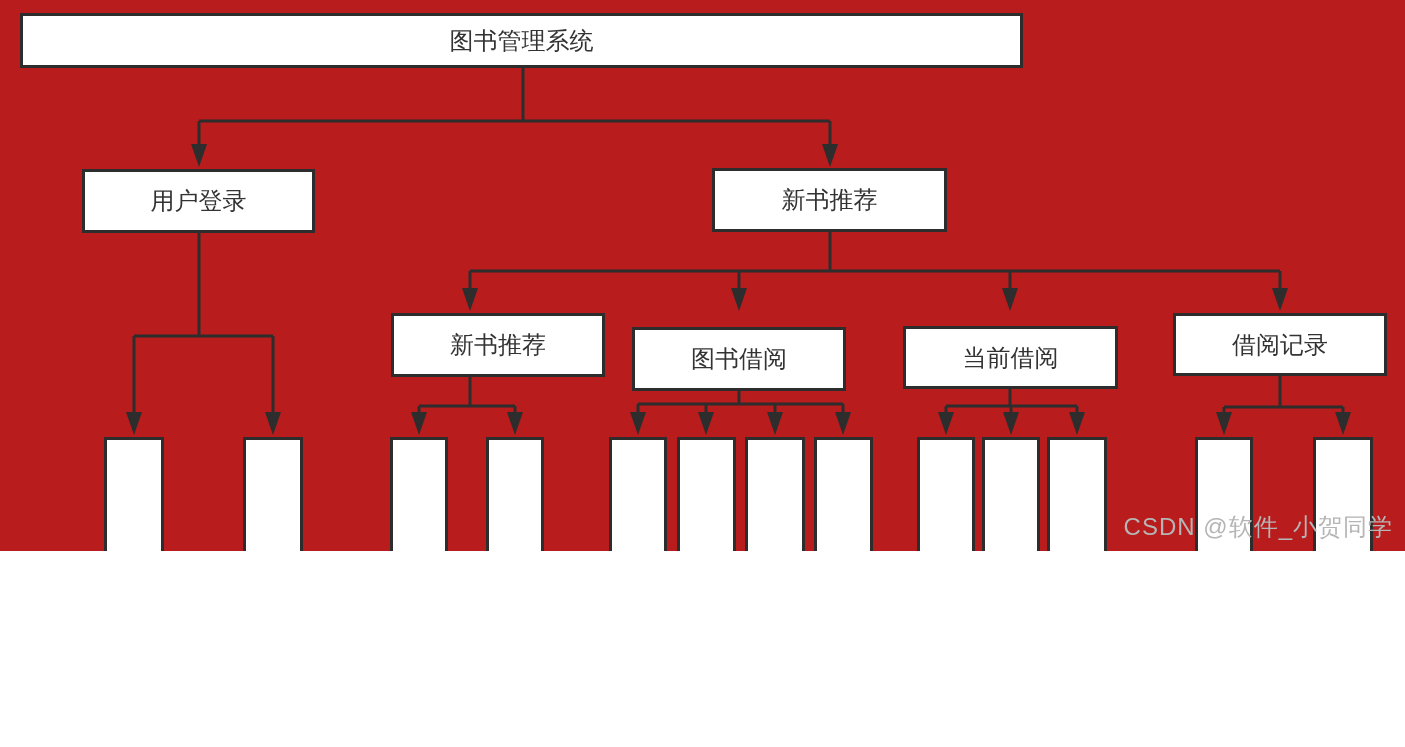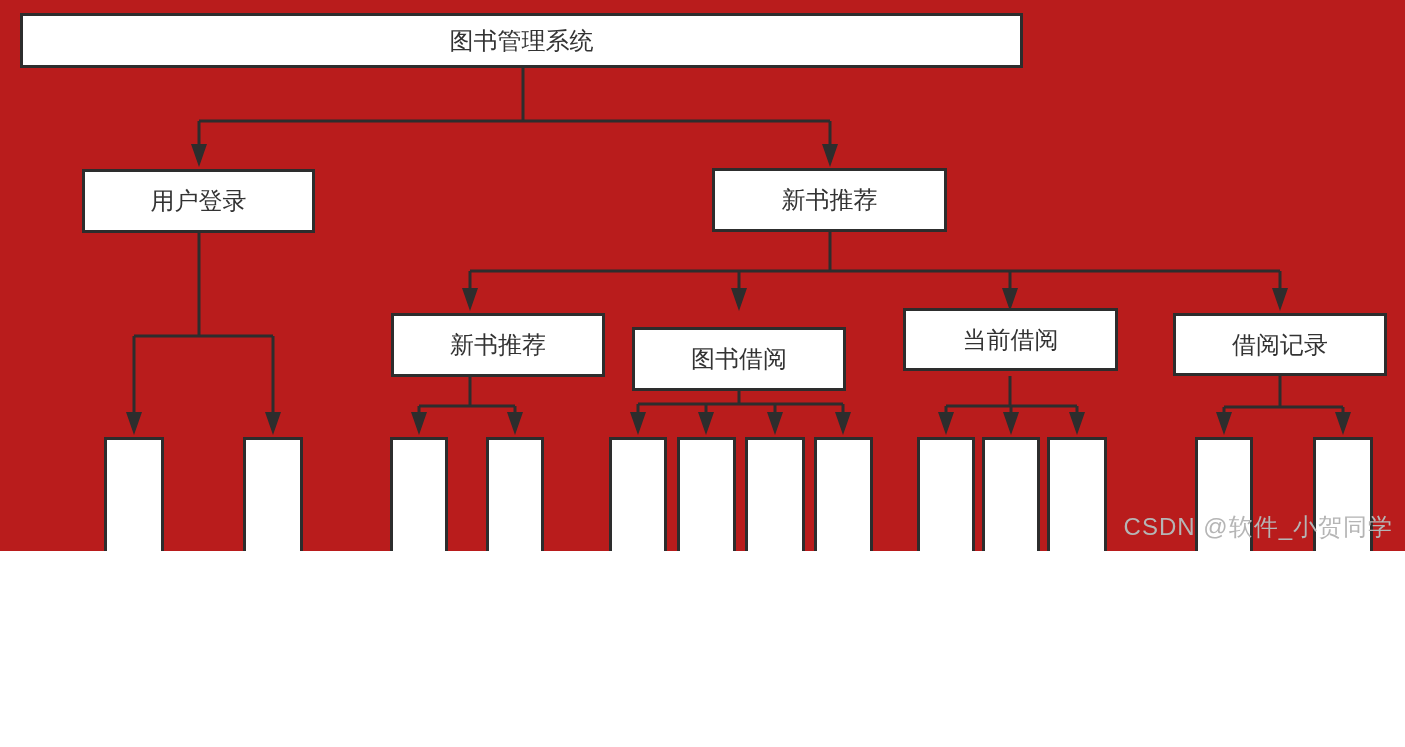--- a/index.html
+++ b/index.html
@@ -141,21 +141,21 @@
   <div class="box" style="left:712px; top:168px; width:235px; height:64px;">
     <span>新书推荐</span>
   </div>
 
   <div class="box" style="left:363px; top:313px; width:214px; height:64px;margin-left:28px;">
     <span>新书推荐</span>
   </div>
   <div class="box" style="left:632px; top:327px; width:214px; height:64px;">
     <span>图书借阅</span>
   </div>
-  <div class="box" style="left:903px; top:308px; width:215px; height:63px;">
+  <div class="box" style="left:903px; top:326px; width:215px; height:63px;">
     <span>当前借阅</span>
   </div>
   <div class="box" style="left:1173px; top:313px; width:214px; height:63px;">
     <span>借阅记录</span>
   </div>
 
   <div class="vbox" style="left:104px; width:60px;">
     <span class="vlabel">用户登录</span>
   </div>
   <div class="vbox" style="left:243px; width:60px;">

